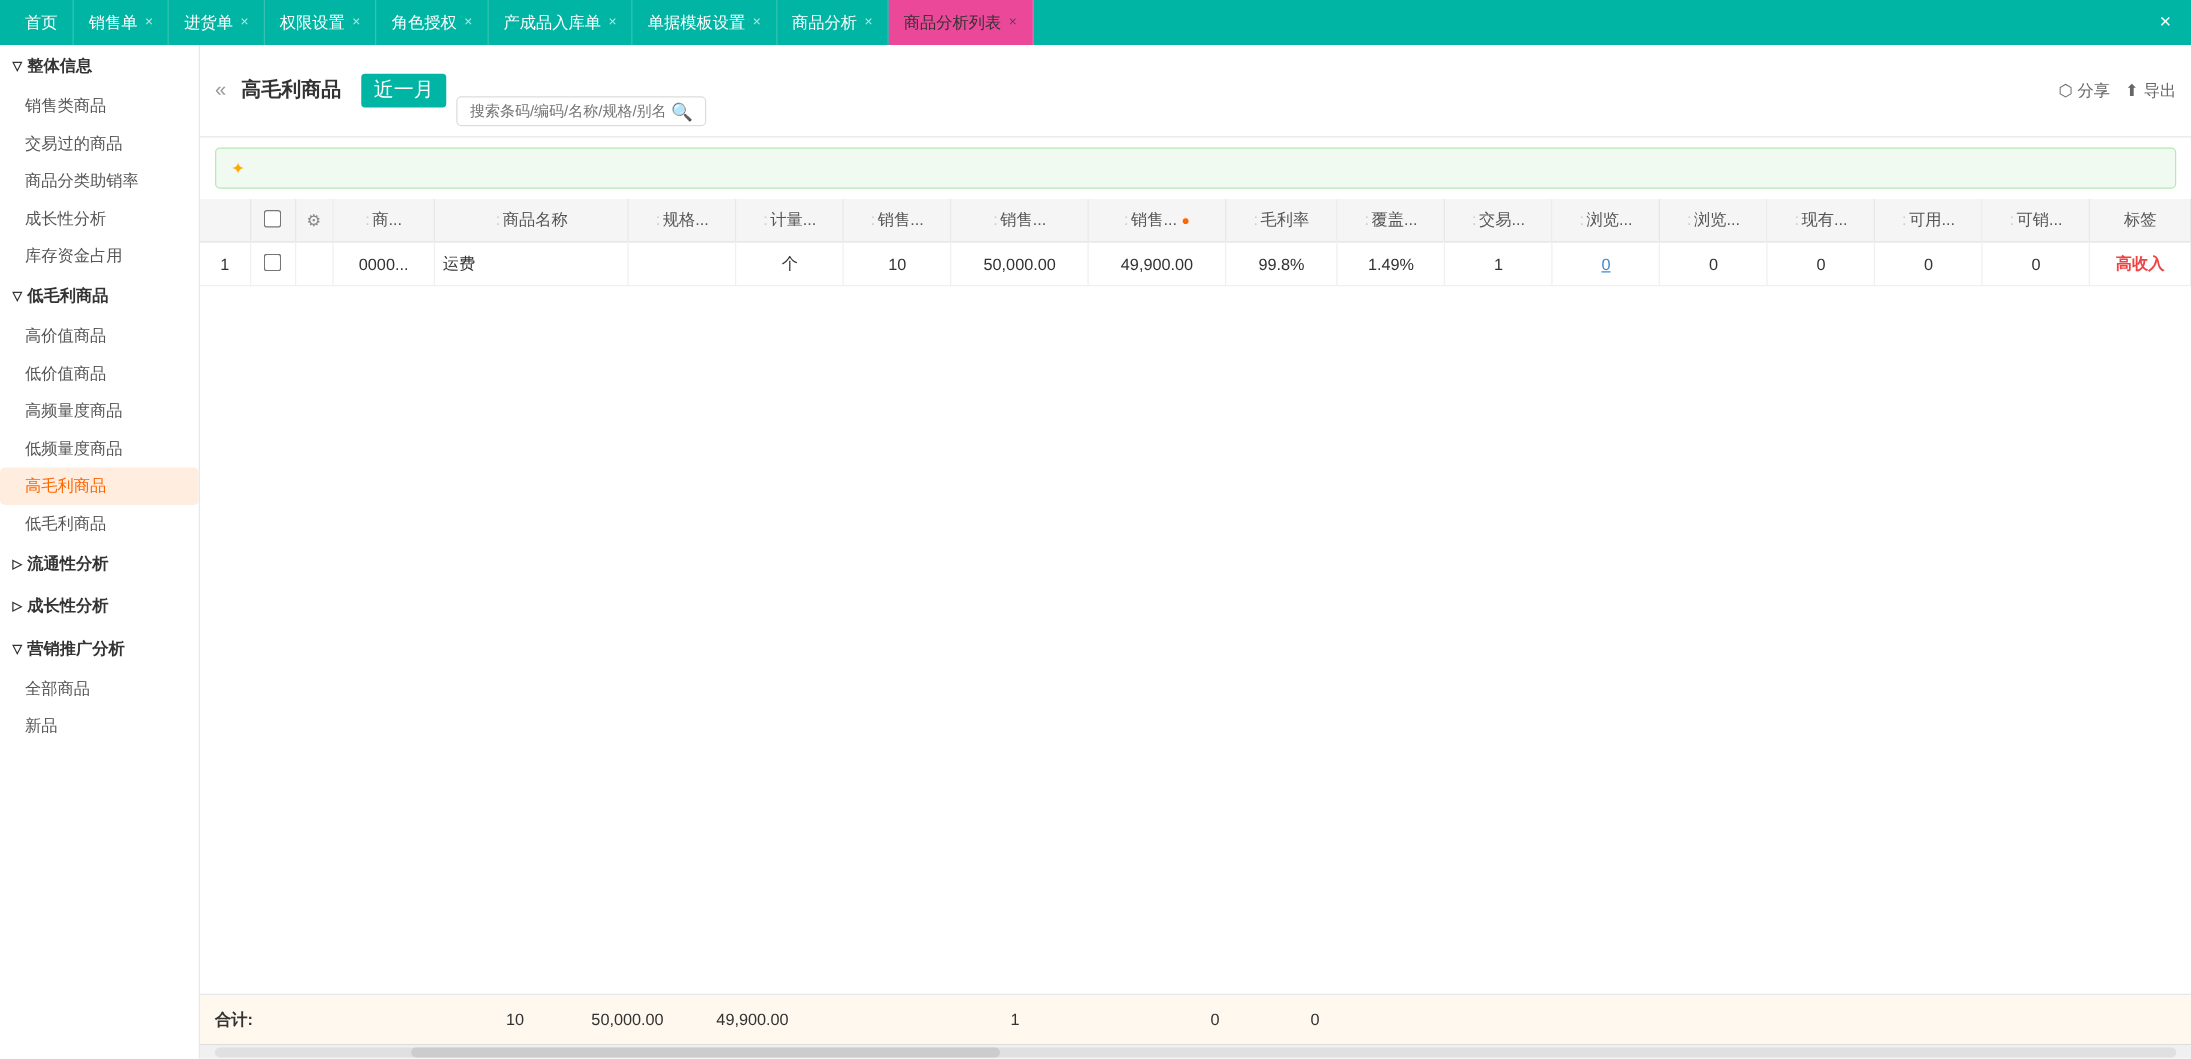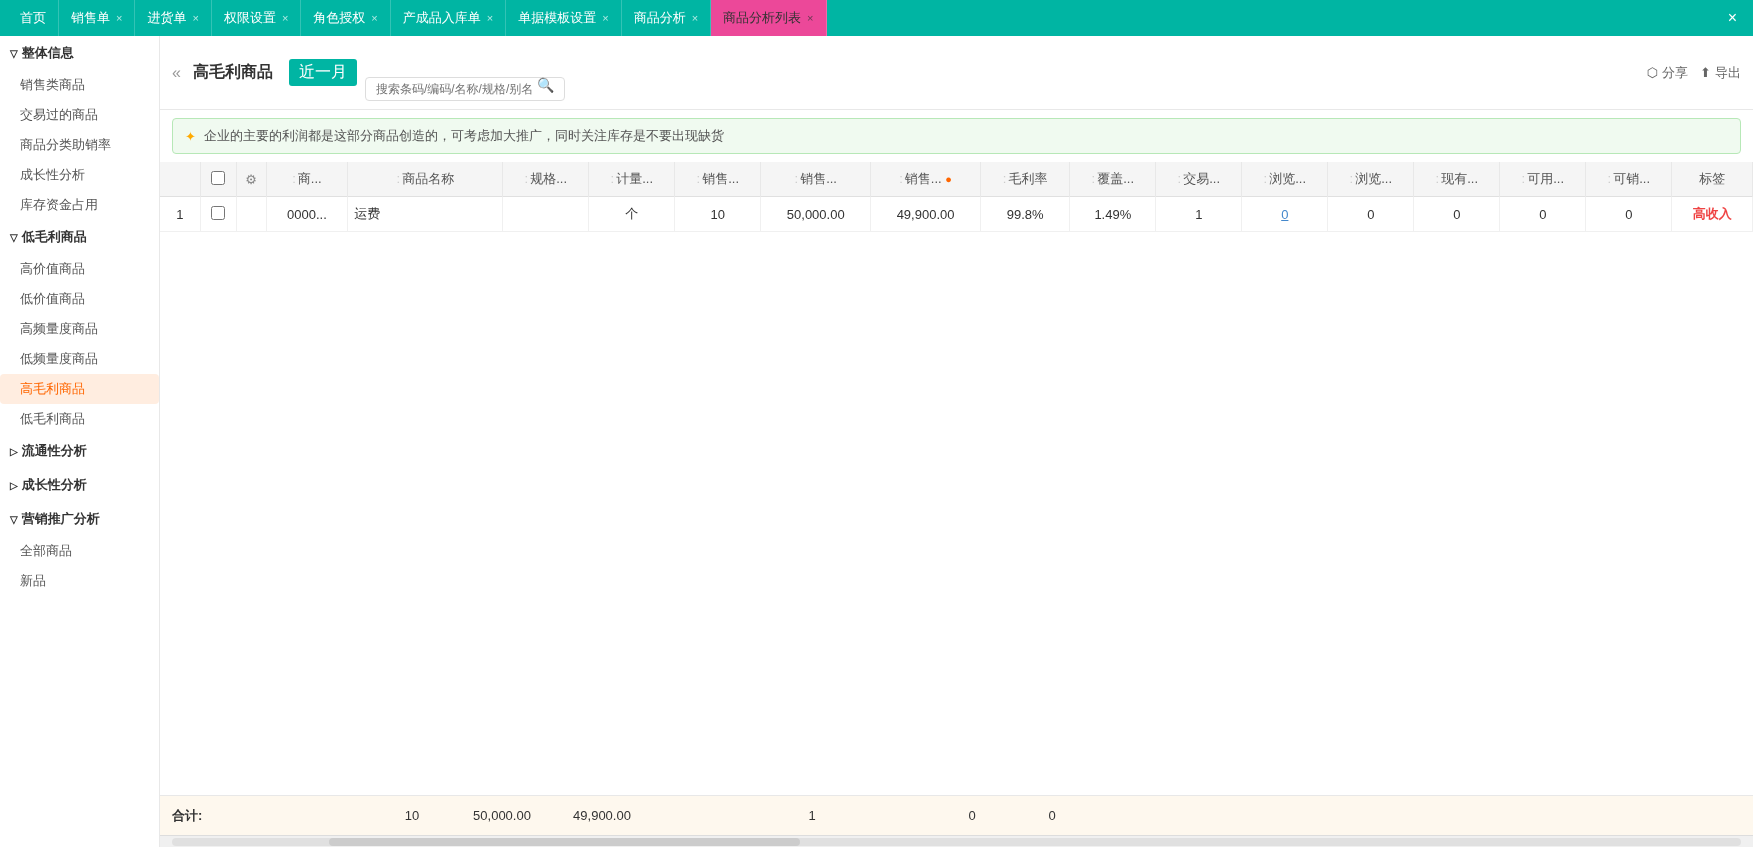--- a/index.html
+++ b/index.html
@@ -378,39 +378,38 @@
       <span>新品</span>
     </div>
   </div>
 
   <div class="content-area">
 
     <div class="content-header">
       <span class="toggle-sidebar-btn">«</span>
       <span class="page-title">高毛利商品</span>
       <button class="period-btn">近一月</button>
-      <div style="position:relative; display:flex; align-items:flex-start;margin-top:33px;">
+      <div style="position:relative; display:flex; align-items:center;margin-top:33px;">
         <input class="search-input" type="text" placeholder="搜索条码/编码/名称/规格/别名" style="">
         <button class="search-btn">🔍</button>
       </div>
       <div class="header-actions">
         <button class="action-btn">
           <span>⬡</span>
           <span>分享</span>
         </button>
         <button class="action-btn">
           <span>⬆</span>
           <span>导出</span>
         </button>
       </div>
     </div>
 
     <div class="info-banner">
       <span class="info-icon">✦</span>
-      <span>企业的主要的利润都是这部分商品创造的，可考虑加大推广，同时关注库存是不要出现缺货</span>
     </div>
 
     <div class="table-wrapper">
       <table>
         <thead>
           <tr>
             <th style="width:40px;"></th>
             <th style="width:36px;">
               <input type="checkbox" class="cb" style="">
             </th>

